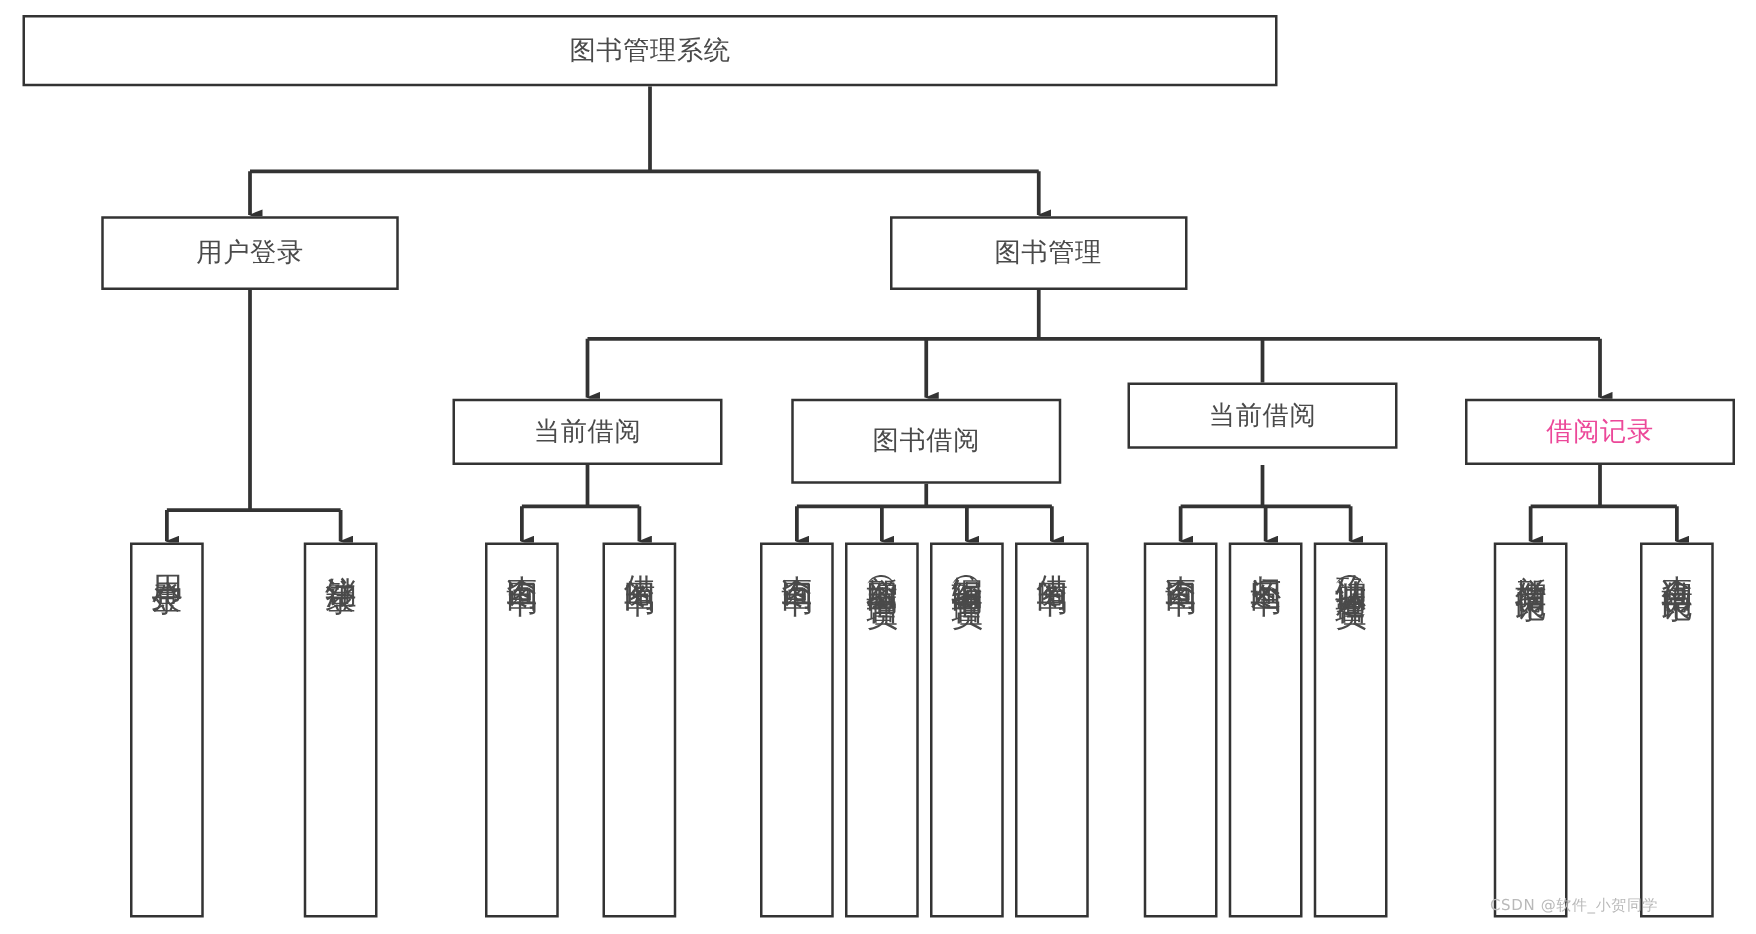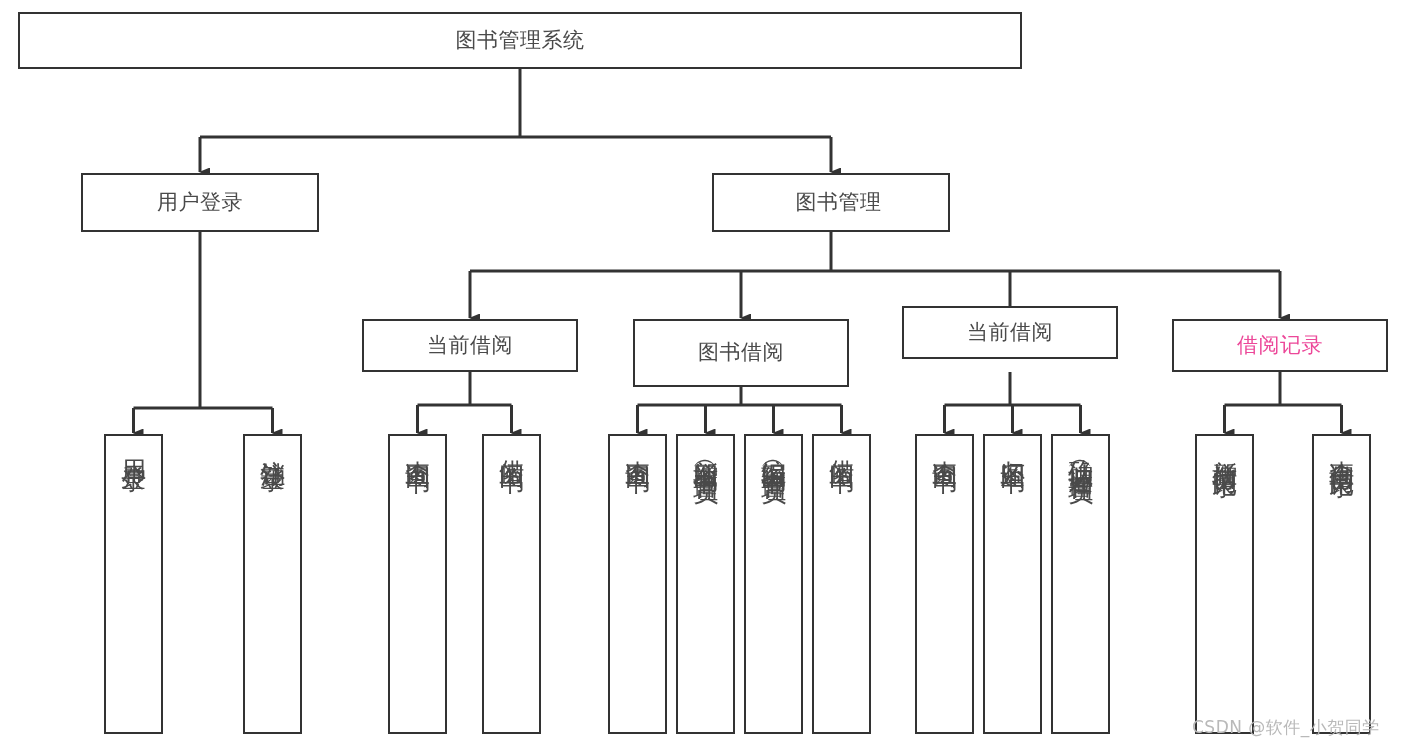--- a/index.html
+++ b/index.html
@@ -61,21 +61,21 @@
     text-orientation: upright;
     font-size: 25px;
     line-height: 1.18;
     letter-spacing: 3px;
     max-height: 292px;
     text-align: center;
   }
   .watermark {
     position: absolute;
     color: #b9b9b9;
-    font-size: 17px;
+    font-size: 12px;
     white-space: nowrap;
     letter-spacing: 0.5px;
   }
 </style>
 </head>
 <body>
 
 <div id="diagram-root">
 
   <svg class="connector-layer" viewBox="0 0 1405 747" xmlns="http://www.w3.org/2000/svg">

